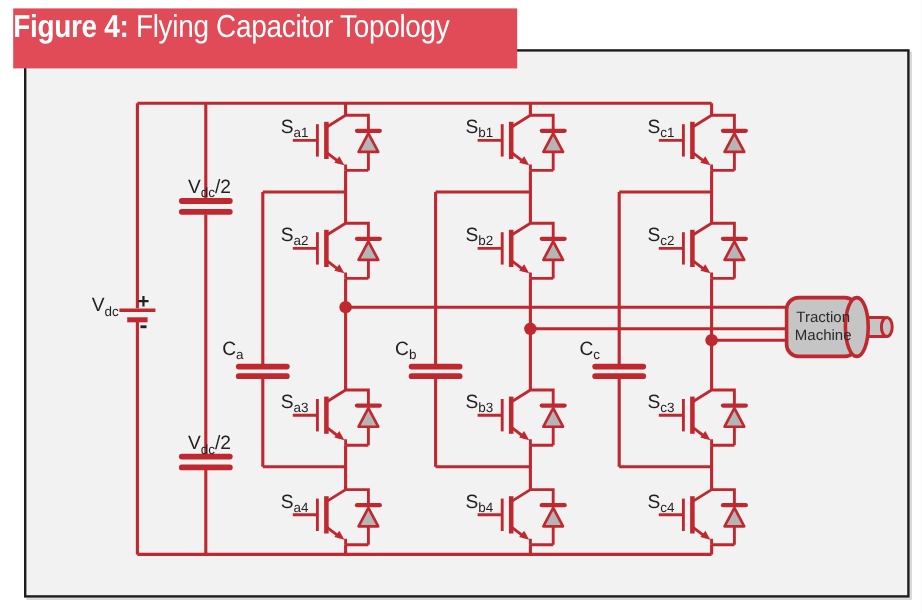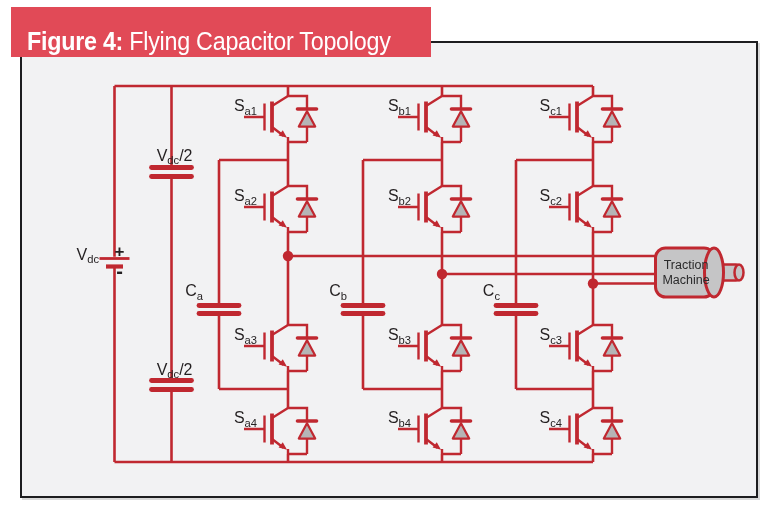--- a/index.html
+++ b/index.html
@@ -11,21 +11,21 @@
   #frame{
     position:absolute;box-sizing:border-box;
     left:20px;top:41px;width:738px;height:457px;
     border:2.5px solid #1d1d1f;background:#f2f2f3;
     box-shadow:2px 2px 0 rgba(0,0,0,0.15);
     z-index:1;
   }
   #circuit{position:absolute;left:0;top:0;z-index:2;}
   #banner{
     position:absolute;left:11px;top:7px;width:420px;height:50px;z-index:3;
-    display:flex;align-items:flex-end;padding-left:16px;box-sizing:border-box;
+    display:flex;align-items:flex-start;padding-left:0;box-sizing:border-box;
   }
   #banner .inner{
     transform:scaleX(0.88);transform-origin:left center;
     white-space:nowrap;font-size:26.5px;letter-spacing:-0.3px;
   }
   #banner .b{font-weight:bold;margin-right:7px;}
   svg text{font-family:"Liberation Sans", sans-serif;}
 </style>
 </head>
 <body>

